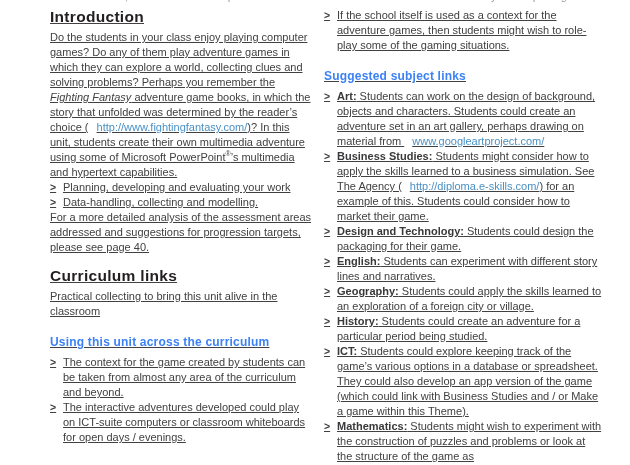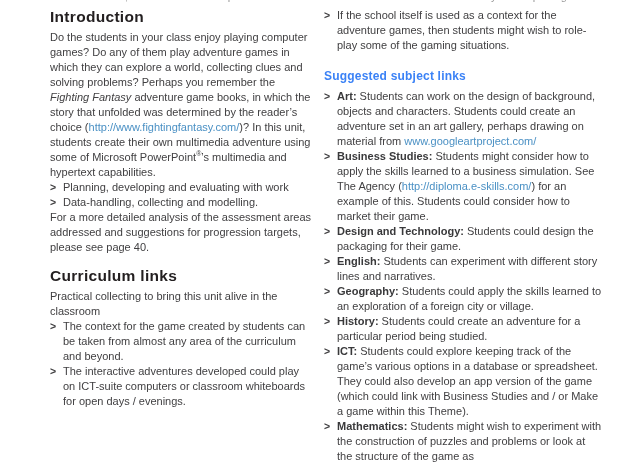--- a/index.html
+++ b/index.html
@@ -4,20 +4,21 @@
 <style>
   html,body { margin:0; padding:0; background:#ffffff; }
   .page {
     position:relative;
     width:630px; height:465px;
     background:#ffffff;
     font-family:"Liberation Sans", sans-serif;
     color:#414042;
     overflow:hidden;
     box-sizing:border-box;
+    text-decoration:underline;
   }
   .cols { display:flex; padding-left:50px; }
   .col-left  { width:262px; flex:none; }
   .col-right { width:278px; flex:none; margin-left:12px; }
 
   .sliver { height:4px; overflow:hidden; position:relative; }
   .sliver span {
     position:absolute; top:-10px; white-space:nowrap;
     font-size:11px; color:#9a9a9a;
   }
@@ -35,49 +36,50 @@
     color:#3b82f6; letter-spacing:.2px;
     margin:15px 0 5px 0;
   }
   .body { margin:0; font-size:11px; line-height:15px; }
   .bullet { display:flex; font-size:11px; line-height:15px; }
   .bm { flex:none; width:13px; font-weight:bold; font-size:10.5px; color:#414042; }
   .bt { flex:1; min-width:0; }
   .lead { font-weight:bold; color:#39393b; }
   i { font-style:italic; }
   sup { font-size:7px; line-height:0; vertical-align:super; }
-  .link { color:#4a90c4; text-decoration:none; overflow-wrap:anywhere; cursor:pointer; }
+  .link { color:#4a90c4; text-decoration:none; overflow-wrap:anywhere; cursor:pointer;margin-left:8px; }
 </style>
 </head>
 <body>
 
 <div class="page">
   <div class="cols">
 
     <div class="col col-left">
       <div class="sliver sliver-left">
         <span>sound, with interactive hotspots</span>
       </div>
 
       <h1 class="first">Introduction</h1>
       <p class="body"><span>Do the students in your class enjoy playing computer games? Do any of them play adventure games in which they can explore a world, collecting clues and solving problems? Perhaps you remember the </span><i>Fighting Fantasy</i><span> adventure game books, in which the story that unfolded was determined by the reader’s choice (</span><a class="link">http://www.fightingfantasy.com/</a><span>)? In this unit, students create their own multimedia adventure using some of Microsoft PowerPoint</span><sup>®</sup><span>’s multimedia and hypertext capabilities.</span></p>
 
       <div class="bullet">
         <span class="bm">&gt;</span>
-        <span class="bt">Planning, developing and evaluating with work</span>
+        <span class="bt">Planning, developing and evaluating your work</span>
       </div>
       <div class="bullet">
         <span class="bm">&gt;</span>
         <span class="bt">Data-handling, collecting and modelling.</span>
       </div>
       <p class="body">For a more detailed analysis of the assessment areas addressed and suggestions for progression targets, please see page 40.</p>
 
       <h1>Curriculum links</h1>
       <p class="body">Practical collecting to bring this unit alive in the classroom</p>
 
+      <h2 class="pink">Using this unit across the curriculum</h2>
       <div class="bullet">
         <span class="bm">&gt;</span>
         <span class="bt">The context for the game created by students can be taken from almost any area of the curriculum and beyond.</span>
       </div>
       <div class="bullet">
         <span class="bm">&gt;</span>
         <span class="bt">The interactive adventures developed could play on ICT-suite computers or classroom whiteboards for open days / evenings.</span>
       </div>
     </div>
 

